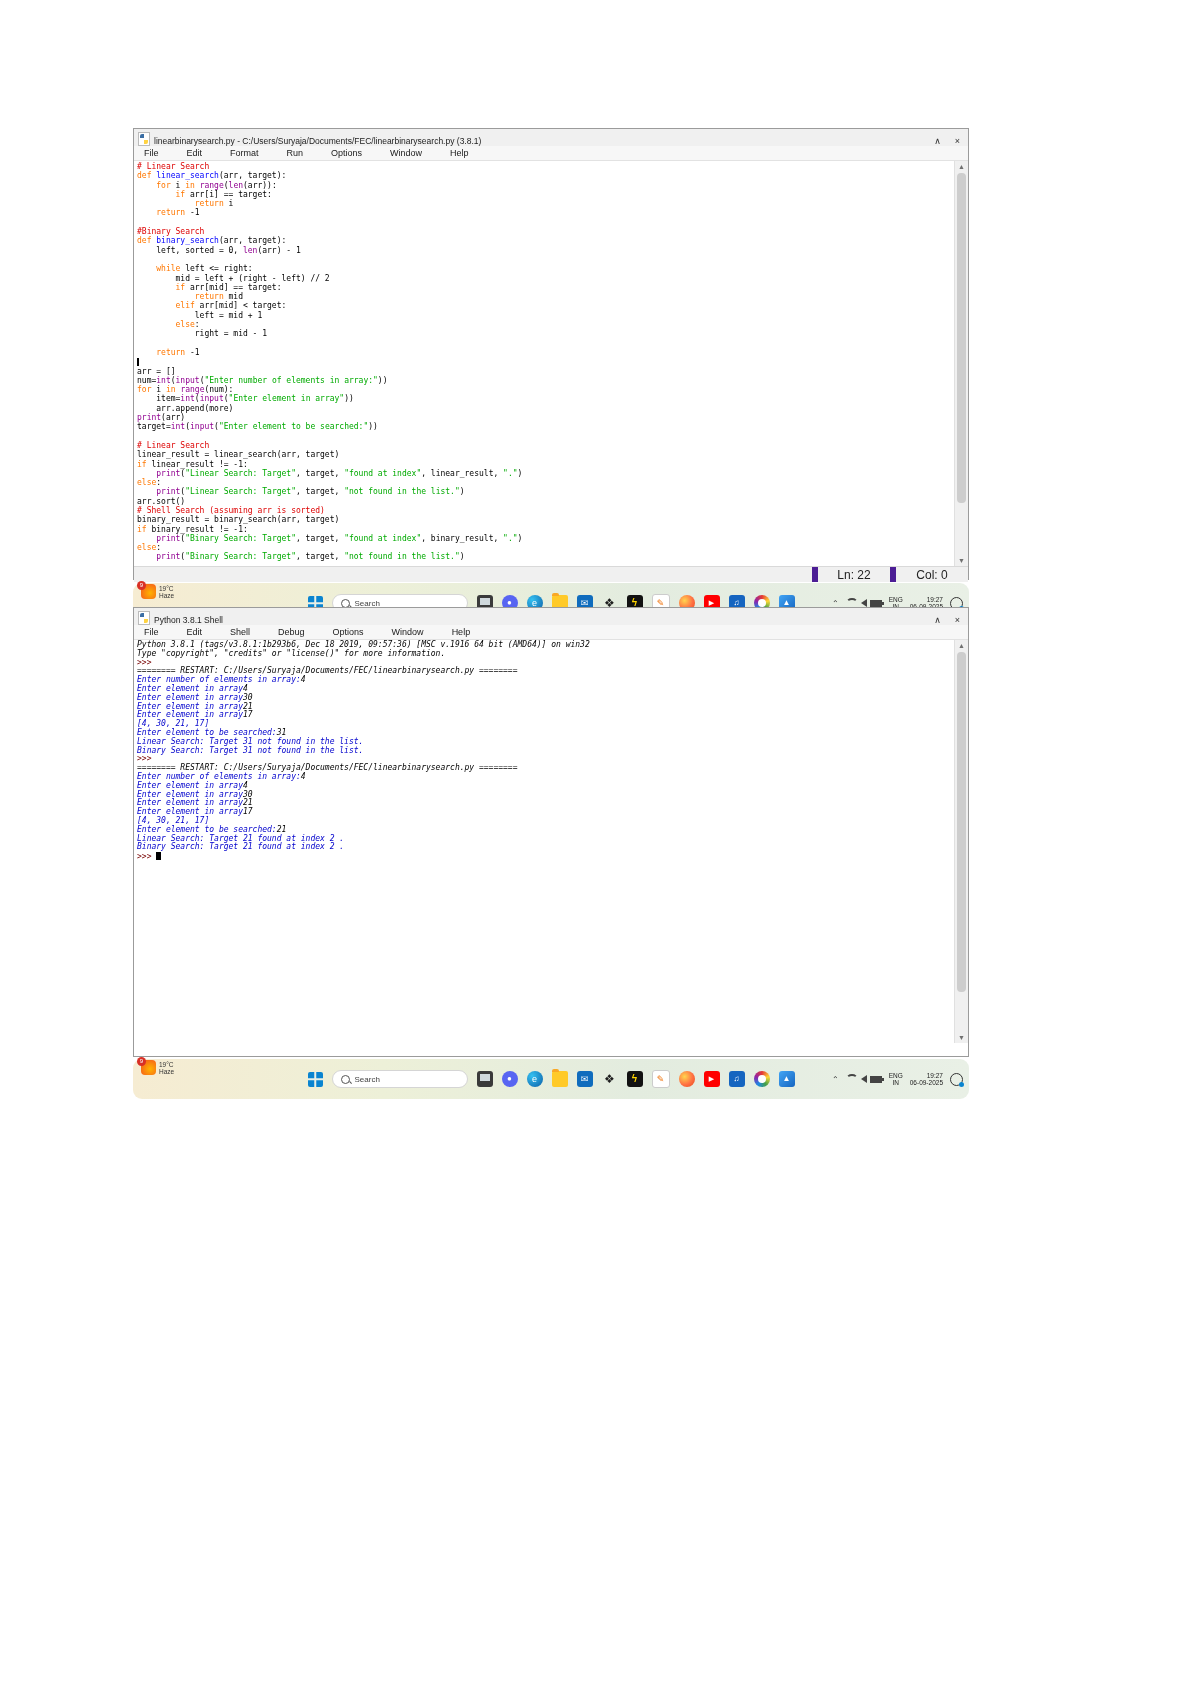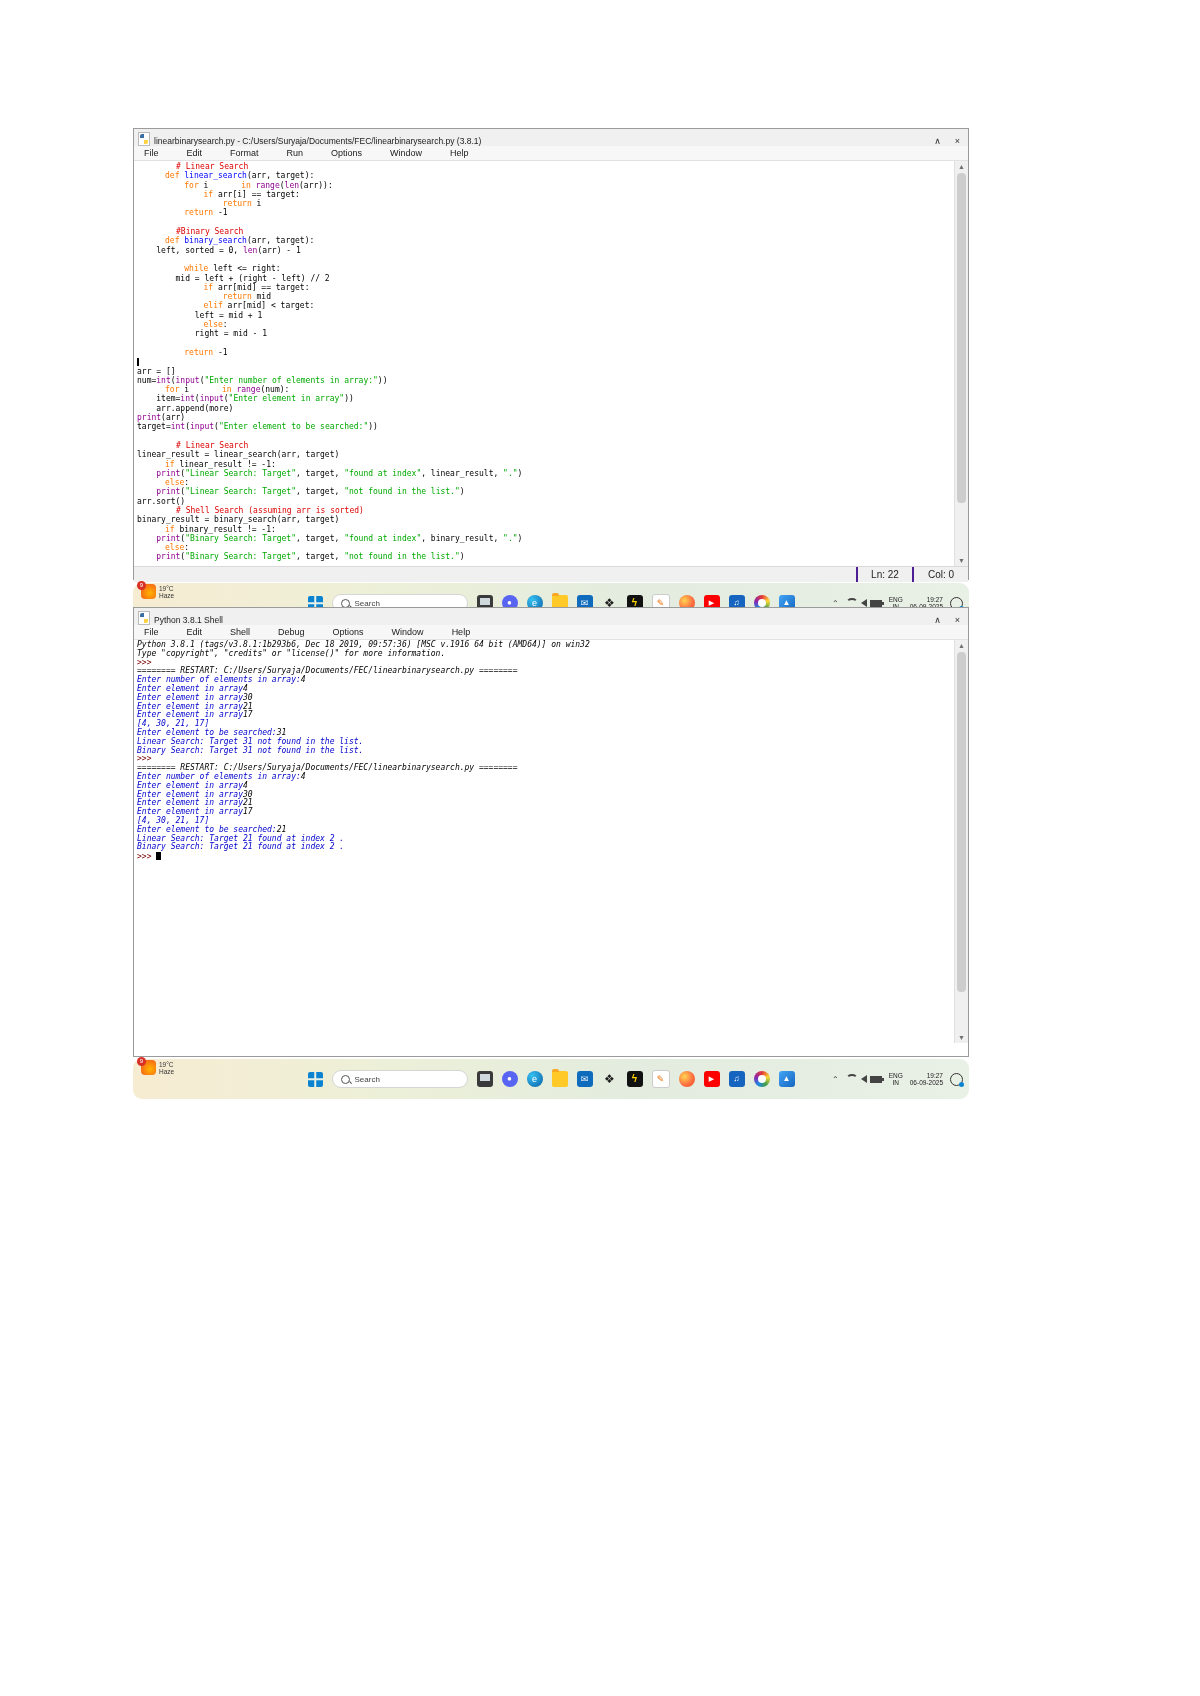--- a/index.html
+++ b/index.html
@@ -12,35 +12,35 @@
   .title-text{font-size:8.5px;color:#222;white-space:nowrap;overflow:hidden;flex:1;}
   .win-buttons{display:flex;gap:14px;margin-right:4px;}
   .win-btn{font-size:9px;color:#333;line-height:10px;cursor:default;}
   .menubar{height:14px;background:#f7f7f7;border-bottom:1px solid #e2e2e2;display:flex;align-items:center;padding-left:4px;gap:16px;}
   .menubar span{font-size:9px;color:#1a1a1a;padding:0 6px;}
   .content{position:relative;background:#ffffff;overflow:hidden;}
   .codearea{position:absolute;left:3px;top:1px;right:14px;bottom:0;font-family:"DejaVu Sans Mono",monospace;}
   .cl{height:9.3px;line-height:9.3px;font-size:8px;white-space:pre;}
   .sl{height:8.8px;line-height:8.8px;font-size:8px;white-space:pre;}
   .tok-plain{color:#000000;}
-  .tok-comment{color:#dd0000;margin-left:39px;}
-  .tok-kw{color:#ff7700;margin-left:28px;}
+  .tok-comment{color:#dd0000;}
+  .tok-kw{color:#ff7700;}
   .tok-builtin{color:#900090;}
   .tok-str{color:#00aa00;}
   .tok-def{color:#0000ff;}
   .tok-out{color:#0000cc;}
   .tok-prompt{color:#770000;}
   .tok-caret{display:inline-block;width:1.5px;height:8px;background:#000;vertical-align:middle;}
   .tok-block{display:inline-block;width:4.5px;height:8px;background:#000;vertical-align:middle;}
   .scrollbar{position:absolute;top:0;right:0;width:13px;bottom:0;background:#f0f0f0;border-left:1px solid #e0e0e0;}
   .sb-arrow{position:absolute;left:0;width:13px;height:11px;color:#707070;font-size:7px;text-align:center;line-height:11px;}
   .sb-up{top:0;} .sb-down{bottom:0;}
   .sb-thumb{position:absolute;left:2px;width:9px;background:#cdcdcd;border-radius:4px;}
   .statusbar{height:15px;background:#f0f0f0;border-top:1px solid #d9d9d9;display:flex;justify-content:flex-end;align-items:center;}
-  .status-cell{font-size:10px;color:#222;border-left:2px solid #4c1d95;padding:0 7px;height:100%;display:flex;align-items:center;min-width:40px;justify-content:center;}
+  .status-cell{font-size:12px;color:#222;border-left:6px solid #4c1d95;padding:0 16px;height:100%;display:flex;align-items:center;min-width:40px;justify-content:center;}
   
   .taskbar{position:absolute;left:133px;width:836px;height:40px;background:linear-gradient(90deg,#f6ecd2 0%,#edf0d8 30%,#e3ecdf 60%,#e9f0e6 100%);display:flex;align-items:center;justify-content:center;border-radius:9px;}
   .tb-weather{position:absolute;left:8px;top:1px;display:flex;align-items:center;gap:3px;}
   .tb-weather-icon{width:15px;height:15px;background:radial-gradient(circle at 60% 60%,#ffb300,#f4511e);border-radius:4px;position:relative;}
   .tb-badge{position:absolute;left:-4px;top:-3px;width:9px;height:9px;background:#d93025;border-radius:50%;color:#fff;font-size:6px;line-height:9px;text-align:center;}
   .tb-weather-text{display:flex;flex-direction:column;justify-content:center;}
   .tb-weather-text span{font-size:6.5px;line-height:7px;color:#333;}
   .tb-center{display:flex;align-items:center;gap:9px;}
   .tb-start{width:15px;height:15px;background:#0a84d0;position:relative;border-radius:2px;}
   .tb-start:before{content:"";position:absolute;left:0;top:50%;width:100%;height:1.5px;background:#e9f0e6;transform:translateY(-50%);}

